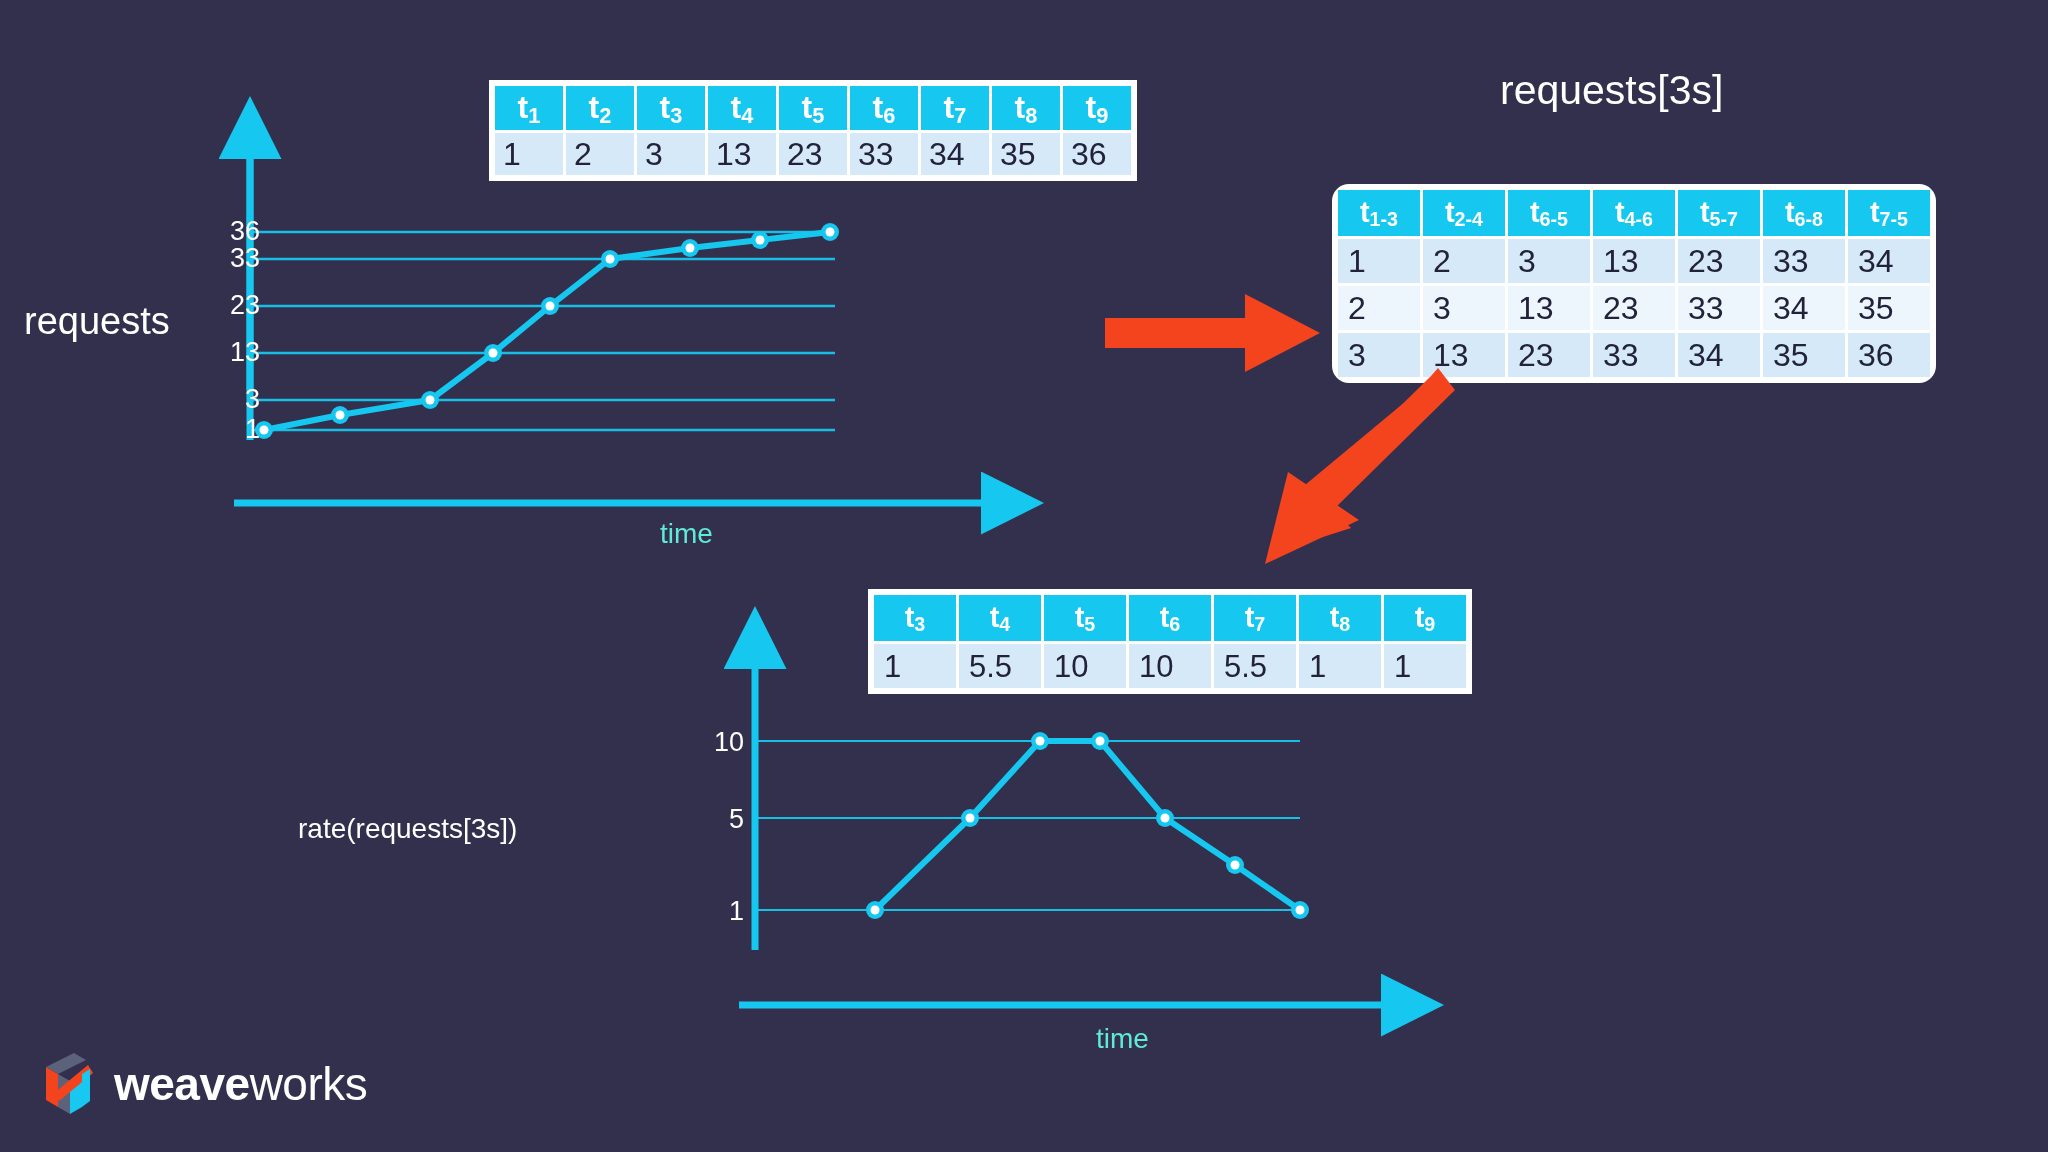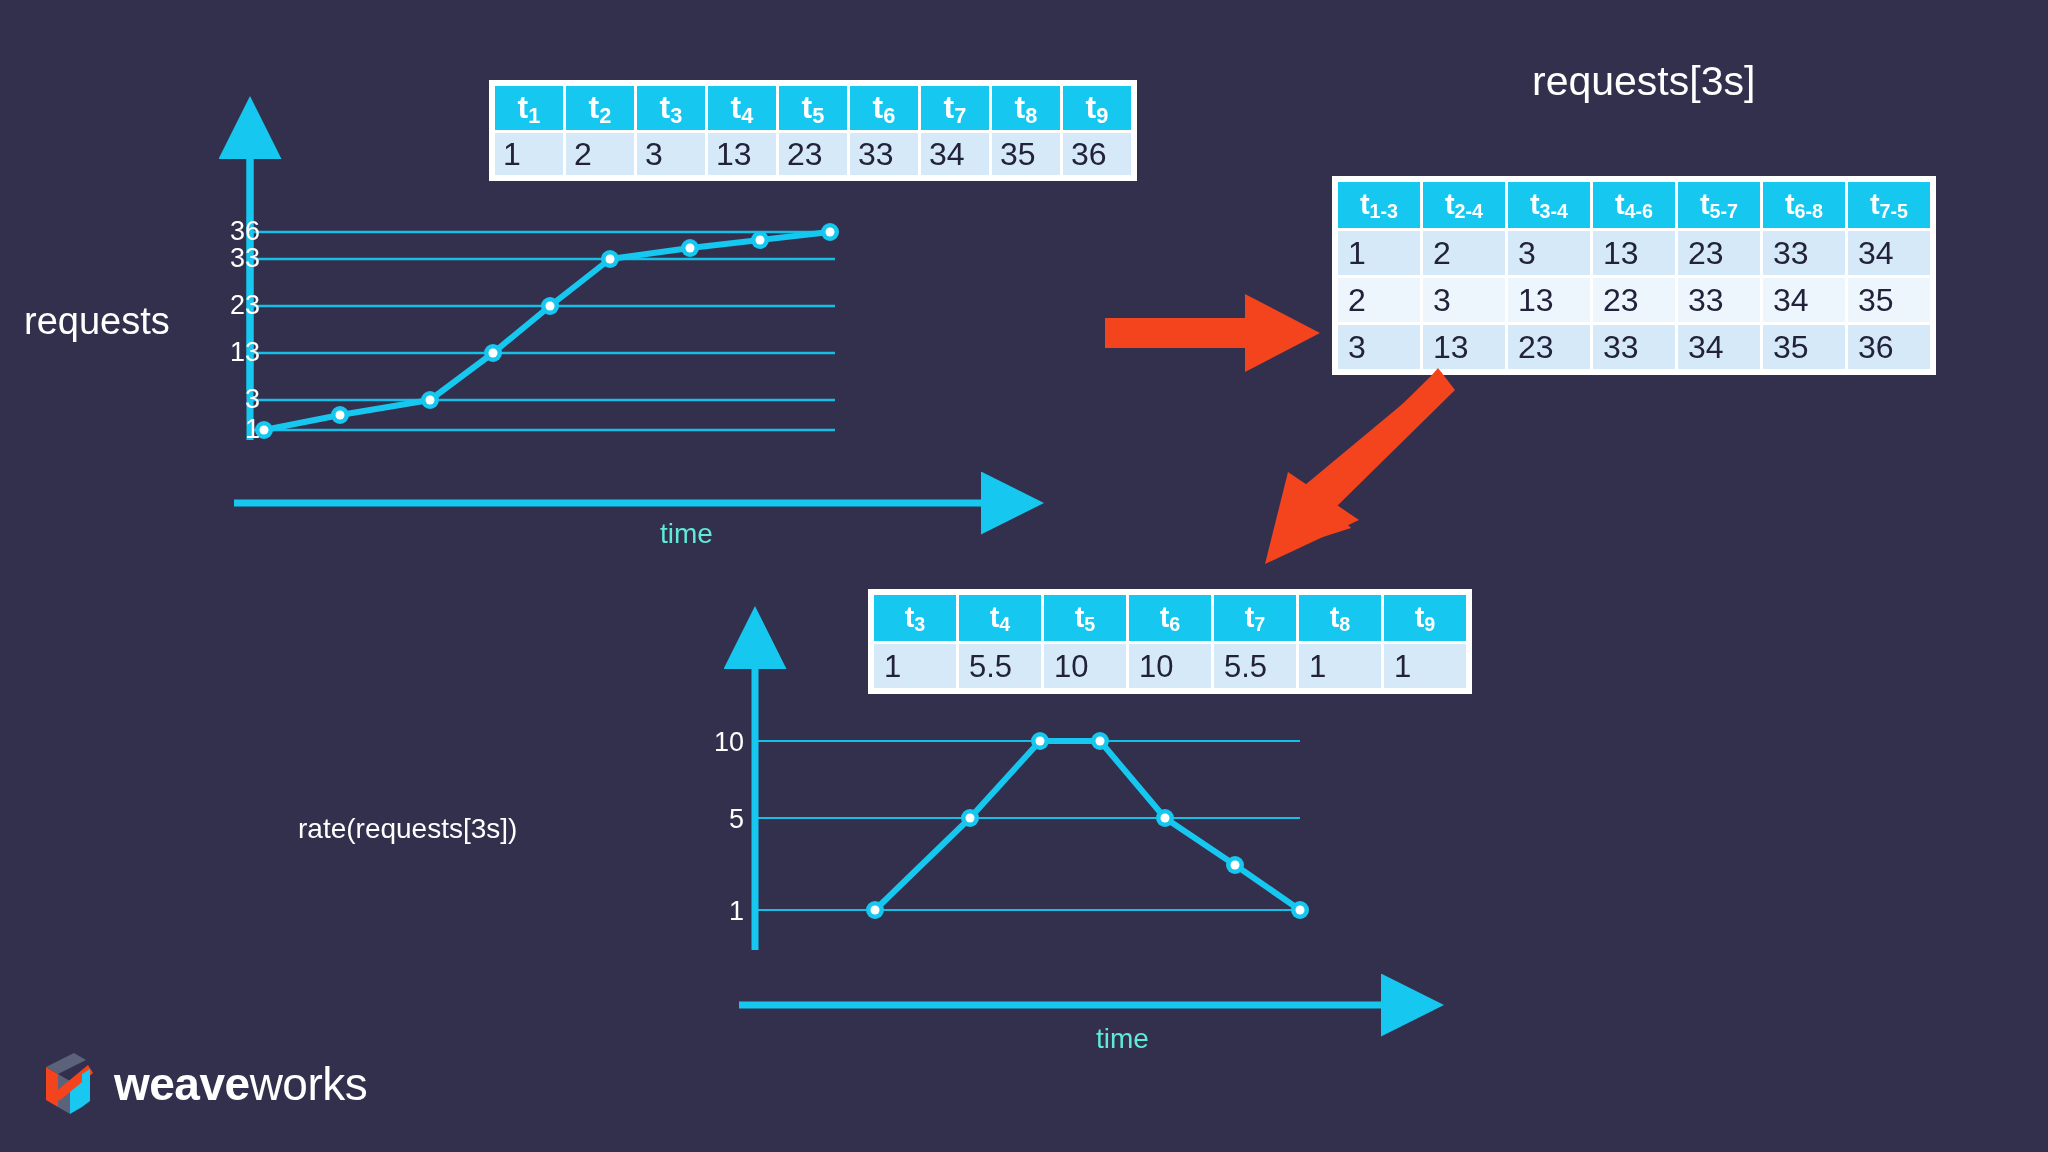--- a/index.html
+++ b/index.html
@@ -58,21 +58,21 @@
   }
   .dtable td.alt{background:#eef6fd;}
   .sub{font-size:0.68em;vertical-align:baseline;position:relative;top:0.22em;}
 
   
   #table-requests{left:489px;top:80px;}
   #table-requests th{width:68px;font-size:32px;height:38px;}
   #table-requests td{font-size:32px;height:40px;padding-left:8px;}
 
   
-  #table-requests3s{left:1332px;top:176px;}
+  #table-requests3s{left:1332px;top:184px;border-radius:17px;}
   #table-requests3s th{width:82px;font-size:29px;height:40px;}
   #table-requests3s td{font-size:32px;height:42px;padding-left:10px;}
 
   
   #table-rate{left:868px;top:589px;}
   #table-rate th{width:82px;font-size:29px;height:40px;}
   #table-rate td{font-size:31px;height:42px;padding-left:10px;}
 
   
   .chart{position:absolute;}
@@ -88,21 +88,21 @@
   #brand-logo .wordmark .bold{font-weight:bold;}
   #brand-logo .wordmark .thin{font-weight:normal;}
 </style>
 </head>
 <body>
 
 <div class="slide">
 
   <div class="label" style="left:24px;top:300px;font-size:38px;">requests</div>
 
-  <div class="label" style="left:1500px;top:58px;font-size:41px;margin-left:32px;">requests[3s]</div>
+  <div class="label" style="left:1500px;top:67px;font-size:41px;">requests[3s]</div>
 
   <div class="label" style="left:298px;top:813px;font-size:28px;">rate(requests[3s])</div>
 
   <table class="dtable" id="table-requests">
     <thead>
         <tr>
           <th>t<span class="sub">1</span></th>
           <th>t<span class="sub">2</span></th>
           <th>t<span class="sub">3</span></th>
           <th>t<span class="sub">4</span></th>
@@ -126,21 +126,21 @@
           <td>36</td>
         </tr>
       </tbody>
   </table>
 
   <table class="dtable" id="table-requests3s">
     <thead>
         <tr>
           <th>t<span class="sub">1-3</span></th>
           <th>t<span class="sub">2-4</span></th>
-          <th>t<span class="sub">3-4</span></th>
+          <th>t<span class="sub">6-5</span></th>
           <th>t<span class="sub">4-6</span></th>
           <th>t<span class="sub">5-7</span></th>
           <th>t<span class="sub">6-8</span></th>
           <th>t<span class="sub">7-5</span></th>
         </tr>
       </thead>
     <tbody>
         <tr>
           <td>1</td>
           <td>2</td>

